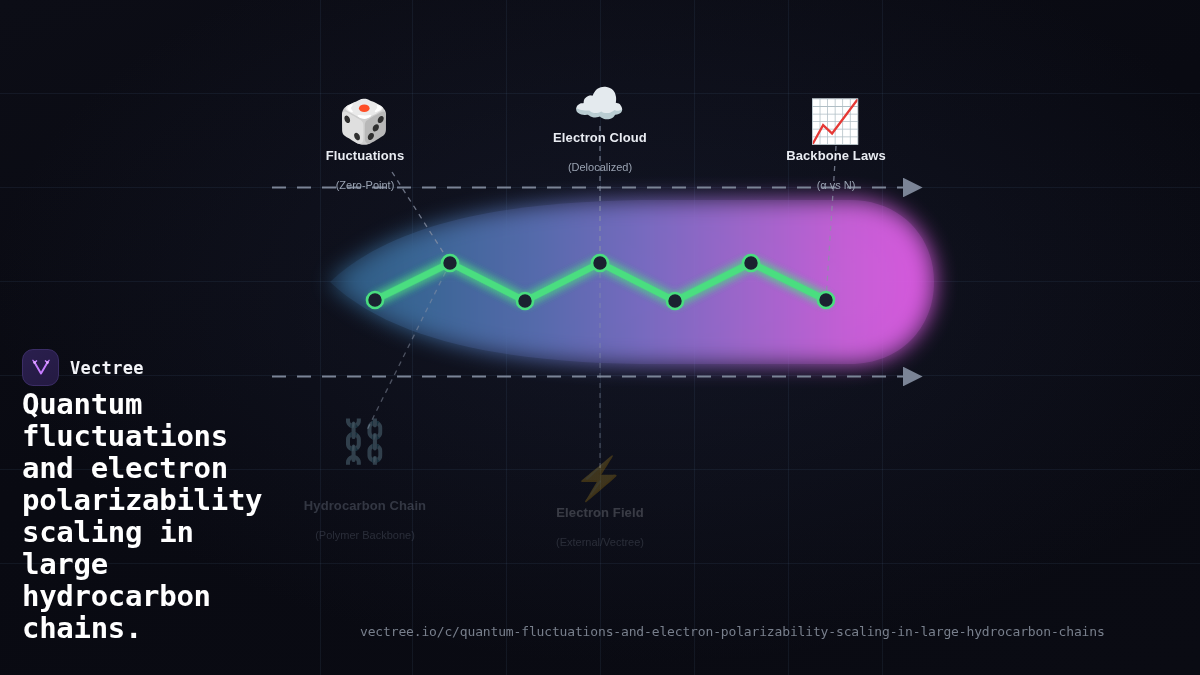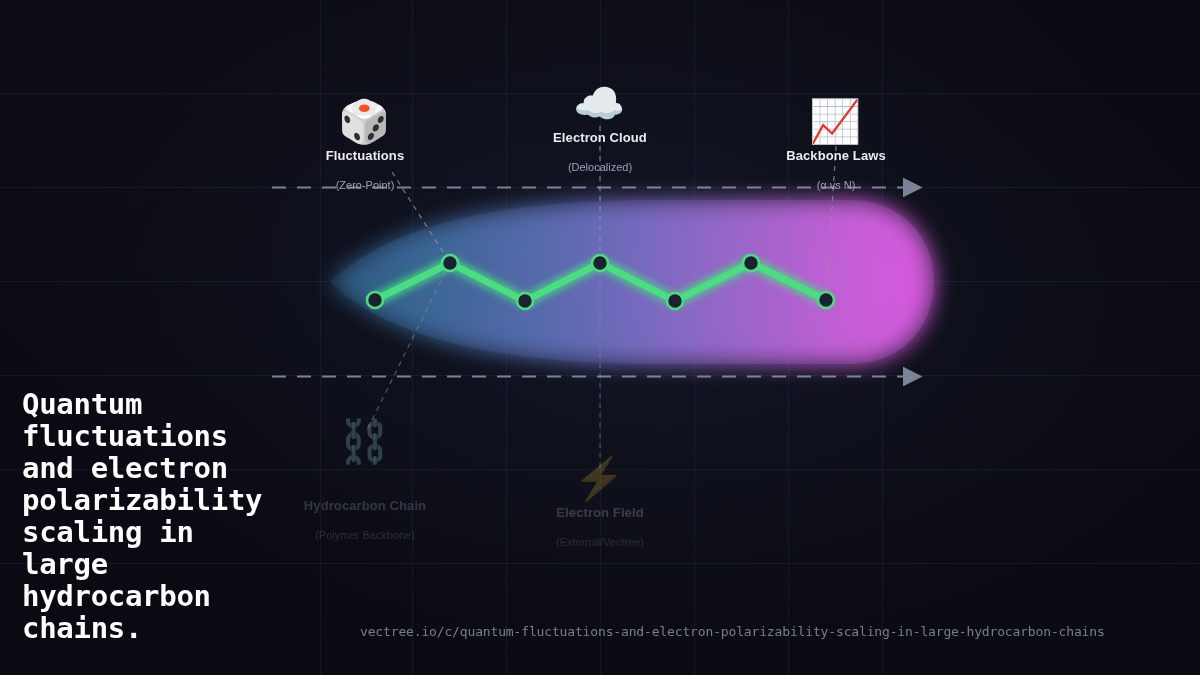--- a/index.html
+++ b/index.html
@@ -248,20 +248,32 @@
         <div class="nlabel">Hydrocarbon Chain</div>
         <div class="nsub">(Polymer Backbone)</div>
       </div>
       <div class="node dimmer" style="left: 600px; top: 455px;">
         <span class="glyph">⚡</span>
         <div class="nlabel">Electron Field</div>
         <div class="nsub">(External/Vectree)</div>
       </div>
     </div>
 
+  <div id="brand">
+    <div id="brand-mark">
+      <svg width="22" height="22" viewBox="0 0 24 24">
+        <path d="M5 6 L12 18 L19 6" fill="none" stroke="#c77dff" stroke-width="2.1" stroke-linecap="round" stroke-linejoin="round"></path>
+        <path d="M5 6 L3.2 3.6 M5 6 L7.2 4.2" stroke="#c77dff" stroke-width="1.5" stroke-linecap="round"></path>
+        <path d="M19 6 L20.8 3.6 M19 6 L16.8 4.2" stroke="#c77dff" stroke-width="1.5" stroke-linecap="round"></path>
+        <circle cx="5" cy="6" r="1.5" fill="#e0aaff"></circle>
+        <circle cx="19" cy="6" r="1.5" fill="#e0aaff"></circle>
+      </svg>
+    </div>
+    <div id="brand-name">Vectree</div>
+  </div>
 
   <div id="url">vectree.io/c/quantum-fluctuations-and-electron-polarizability-scaling-in-large-hydrocarbon-chains</div>
 
   <div id="headline">Quantum
 fluctuations
 and electron
 polarizability
 scaling in
 large
 hydrocarbon

